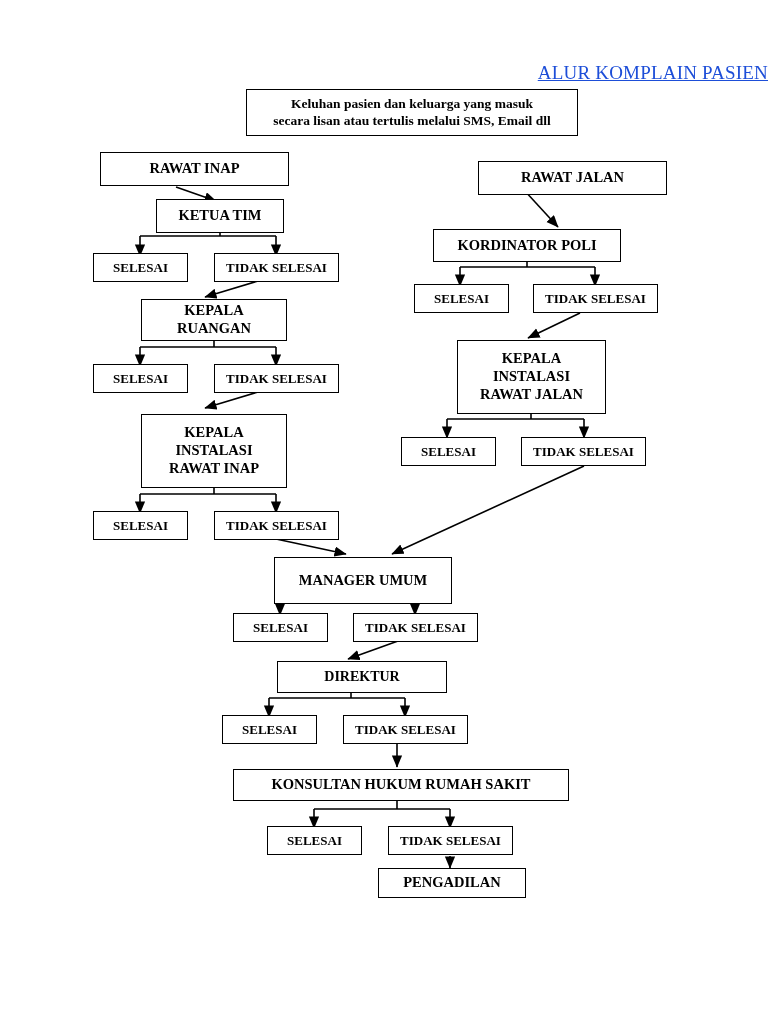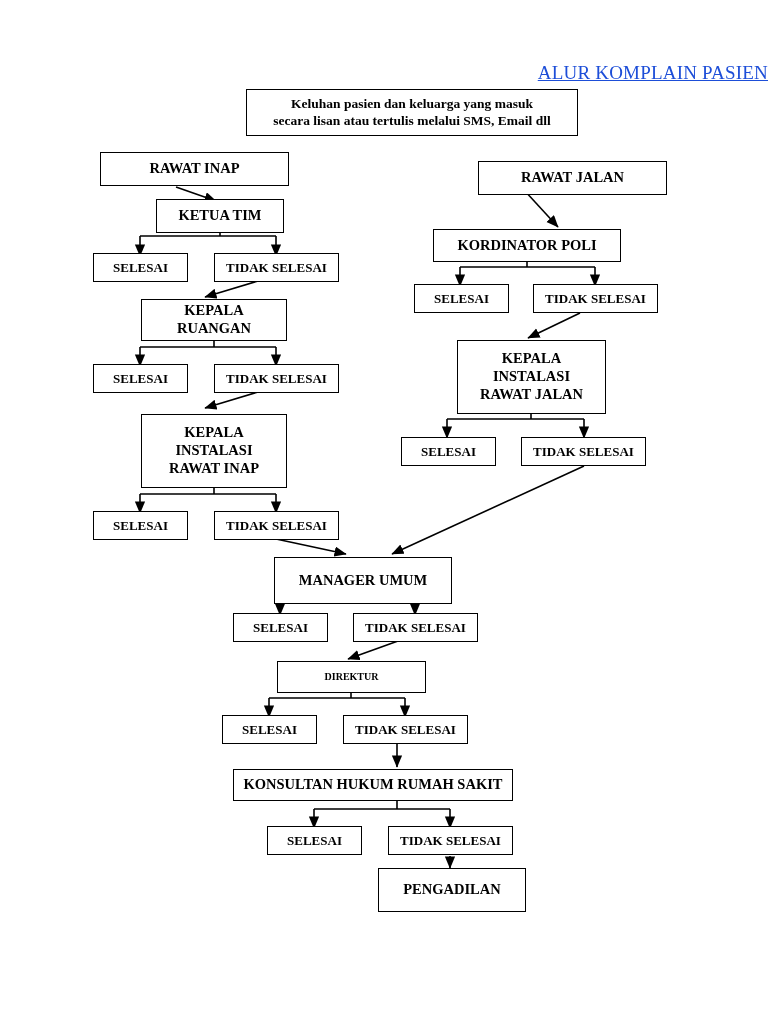--- a/index.html
+++ b/index.html
@@ -162,23 +162,23 @@
   <div class="node bold multiline" style="left:141px; top:414px; width:146px; height:74px; font-size:14.5px;">KEPALA
 INSTALASI
 RAWAT INAP</div>
   <div class="node plain" style="left:93px; top:511px; width:95px; height:29px; font-size:13px;">SELESAI</div>
   <div class="node plain" style="left:214px; top:511px; width:125px; height:29px; font-size:13px;">TIDAK SELESAI</div>
 
   <div class="node bold" style="left:274px; top:557px; width:178px; height:47px; font-size:14.5px;">MANAGER UMUM</div>
   <div class="node plain" style="left:233px; top:613px; width:95px; height:29px; font-size:13px;">SELESAI</div>
   <div class="node plain" style="left:353px; top:613px; width:125px; height:29px; font-size:13px;">TIDAK SELESAI</div>
 
-  <div class="node bold" style="left:277px; top:661px; width:149px; height:32px; font-size:10px;">DIREKTUR</div>
+  <div class="node bold" style="left:277px; top:661px; width:170px; height:32px; font-size:14px;">DIREKTUR</div>
   <div class="node plain" style="left:222px; top:715px; width:95px; height:29px; font-size:13px;">SELESAI</div>
   <div class="node plain" style="left:343px; top:715px; width:125px; height:29px; font-size:13px;">TIDAK SELESAI</div>
 
-  <div class="node bold" style="left:233px; top:769px; width:280px; height:32px; font-size:14.5px;">KONSULTAN HUKUM RUMAH SAKIT</div>
+  <div class="node bold" style="left:233px; top:769px; width:336px; height:32px; font-size:14.5px;">KONSULTAN HUKUM RUMAH SAKIT</div>
   <div class="node plain" style="left:267px; top:826px; width:95px; height:29px; font-size:13px;">SELESAI</div>
   <div class="node plain" style="left:388px; top:826px; width:125px; height:29px; font-size:13px;">TIDAK SELESAI</div>
 
-  <div class="node bold" style="left:378px; top:868px; width:148px; height:44px; font-size:14.5px;">PENGADILAN</div>
+  <div class="node bold" style="left:378px; top:868px; width:148px; height:30px; font-size:14.5px;">PENGADILAN</div>
 
 </div>
 
 </body></html>

